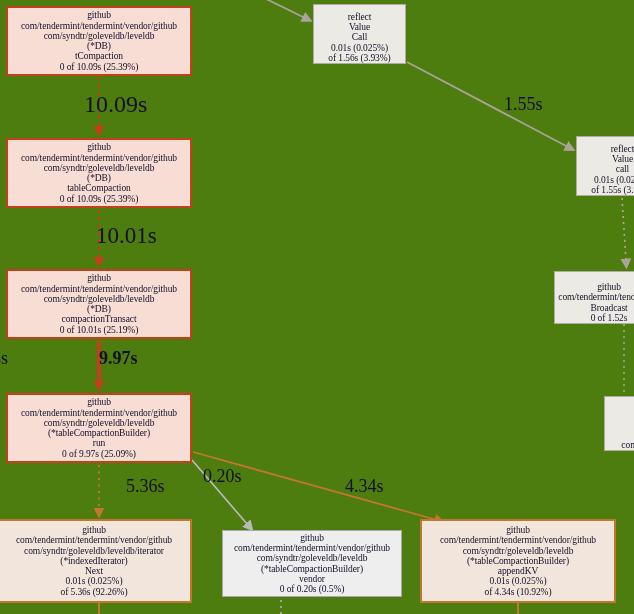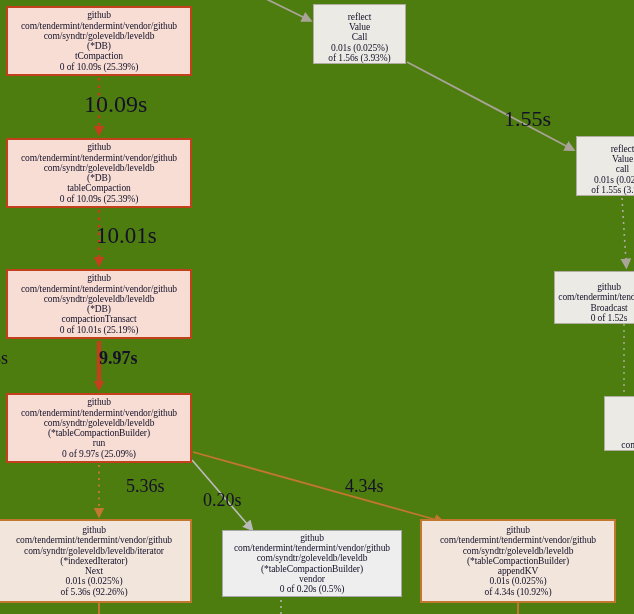--- a/index.html
+++ b/index.html
@@ -227,18 +227,18 @@
         <span class="ln small">com/te</span>
       </div>
     </div>
 
   <div id="labels-layer">
       <span class="edge-label" style="left: 84px; top: 91px; font-size: 24px;">10.09s</span>
       <span class="edge-label" style="left: 96px; top: 223px; font-size: 23px;">10.01s</span>
       <span class="edge-label" style="left: 99px; top: 348px; font-size: 18px; font-weight: bold;">9.97s</span>
       <span class="edge-label" style="left: -8px; top: 348px; font-size: 18px;">8s</span>
       <span class="edge-label" style="left: 98px; top: 476px; font-size: 18px; margin-left: 28px;">5.36s</span>
-      <span class="edge-label" style="left: 203px; top: 490px; font-size: 18px;">0.20s</span>
+      <span class="edge-label" style="left: 203px; top: 466px; font-size: 18px;">0.20s</span>
       <span class="edge-label" style="left: 345px; top: 476px; font-size: 18px;">4.34s</span>
-      <span class="edge-label" style="left: 504px; top: 94px; font-size: 22px; margin-top: 12px;">1.55s</span>
+      <span class="edge-label" style="left: 504px; top: 94px; font-size: 18px;">1.55s</span>
     </div>
 
 </div>
 
 </body></html>

